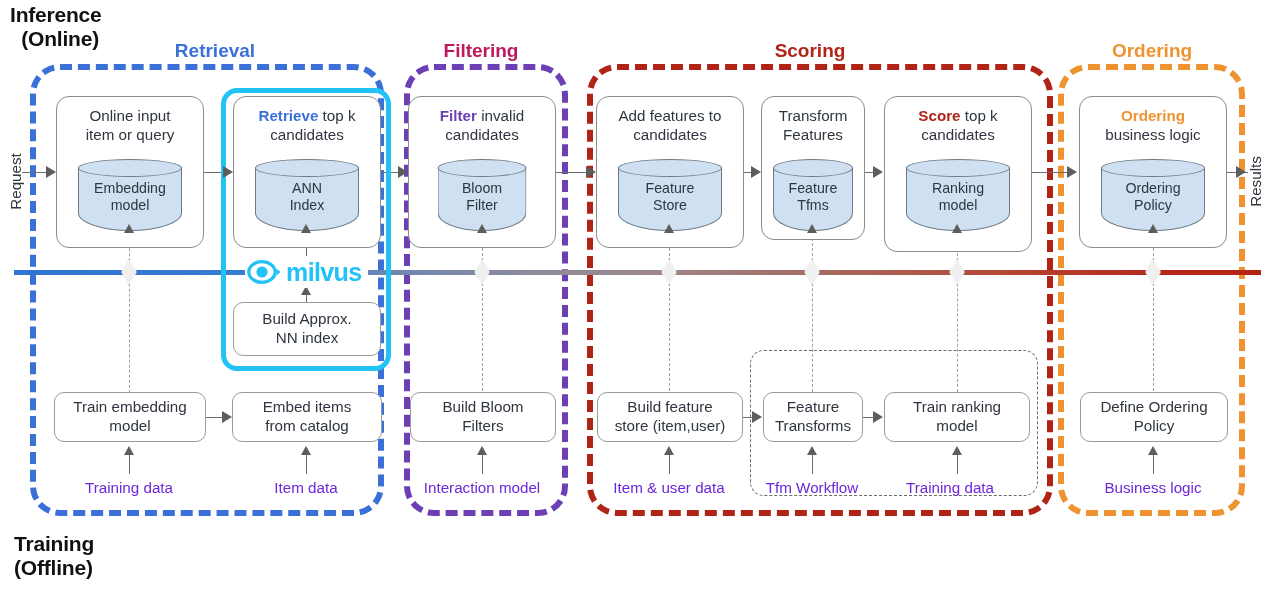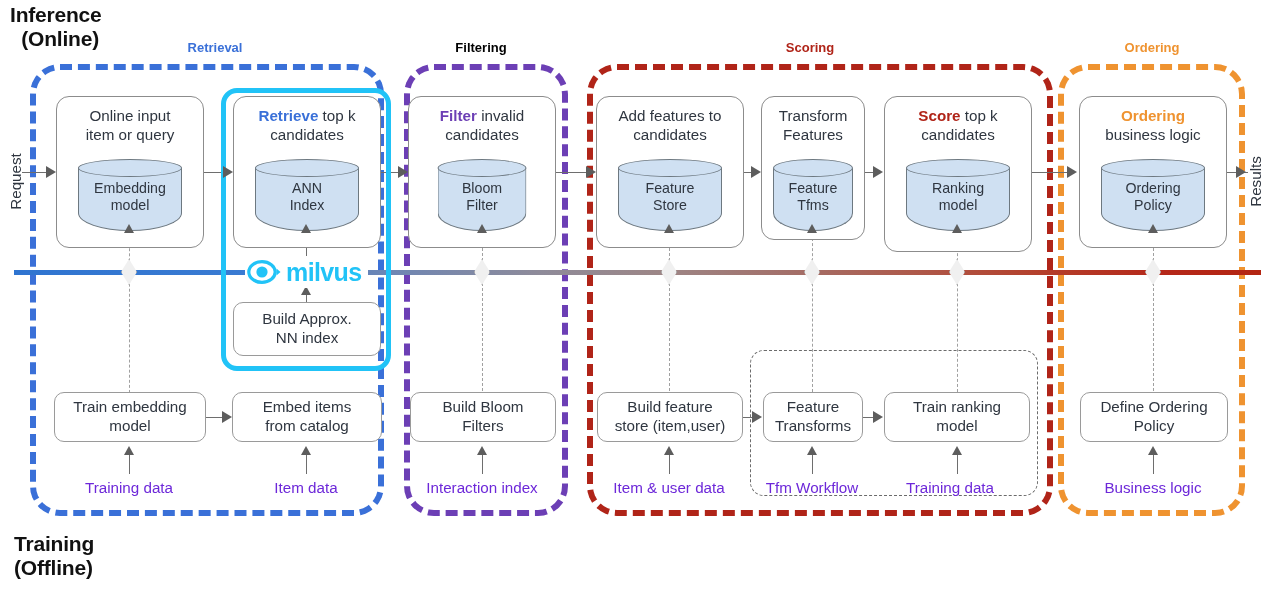--- a/index.html
+++ b/index.html
@@ -32,21 +32,21 @@
     position:absolute;
     border-style:dashed;
     border-width:6px;
     border-radius:30px;
     box-sizing:border-box;
     background:transparent;
   }
   .stage-title{
     position:absolute;
     font-weight:bold;
-    font-size:13px;
+    font-size:19px;
     white-space:nowrap;
     transform:translateX(-50%);
   }
 
   
   #milvus-outline{
     position:absolute;
     border:5px solid #21c3f7;
     border-radius:16px;
     box-sizing:border-box;
@@ -250,21 +250,21 @@
 
   <div class="corner-caption" id="caption-inference">Inference
   (Online)</div>
   <div class="corner-caption" id="caption-training">Training
 (Offline)</div>
 
   <div class="stage-box" style="left:30px; top:64px; width:354px; height:452px; border-color:#3a70d8;"></div>
   <div class="stage-title" style="left:215px; top:40px; color:#3a70d8;">Retrieval</div>
 
   <div class="stage-box" style="left:404px; top:64px; width:164px; height:452px; border-color:#6c3fb5;"></div>
-  <div class="stage-title" style="left:481px; top:40px; color:#000000;">Filtering</div>
+  <div class="stage-title" style="left:481px; top:40px; color:#be185d;">Filtering</div>
 
   <div class="stage-box" style="left:587px; top:64px; width:466px; height:452px; border-color:#b02418;"></div>
   <div class="stage-title" style="left:810px; top:40px; color:#b02418;">Scoring</div>
 
   <div class="stage-box" style="left:1058px; top:64px; width:187px; height:452px; border-color:#ef9330;"></div>
   <div class="stage-title" style="left:1152px; top:40px; color:#ef9330;">Ordering</div>
 
   <div id="milvus-outline" style="left:221px; top:88px; width:170px; height:283px;"></div>
 
   <div id="divider-line" style="left:14px; top:270px; width:1247px;"></div>
@@ -462,19 +462,19 @@
   <div class="arrow-up dark" style="left:812px; top:446px;"></div>
 
   <div class="vline-solid" style="left:957px; top:452px; height:22px;"></div>
   <div class="arrow-up dark" style="left:957px; top:446px;"></div>
 
   <div class="vline-solid" style="left:1153px; top:452px; height:22px;"></div>
   <div class="arrow-up dark" style="left:1153px; top:446px;"></div>
 
   <div class="data-label" style="left:129px; top:479px;">Training data</div>
   <div class="data-label" style="left:306px; top:479px;">Item data</div>
-  <div class="data-label" style="left:482px; top:479px;">Interaction index</div>
+  <div class="data-label" style="left:482px; top:479px;">Interaction model</div>
   <div class="data-label" style="left:669px; top:479px;">Item &amp; user data</div>
   <div class="data-label" style="left:812px; top:479px;">Tfm Workflow</div>
   <div class="data-label" style="left:950px; top:479px;">Training data</div>
   <div class="data-label" style="left:1153px; top:479px;">Business logic</div>
 
 </div>
 
 </body></html>

